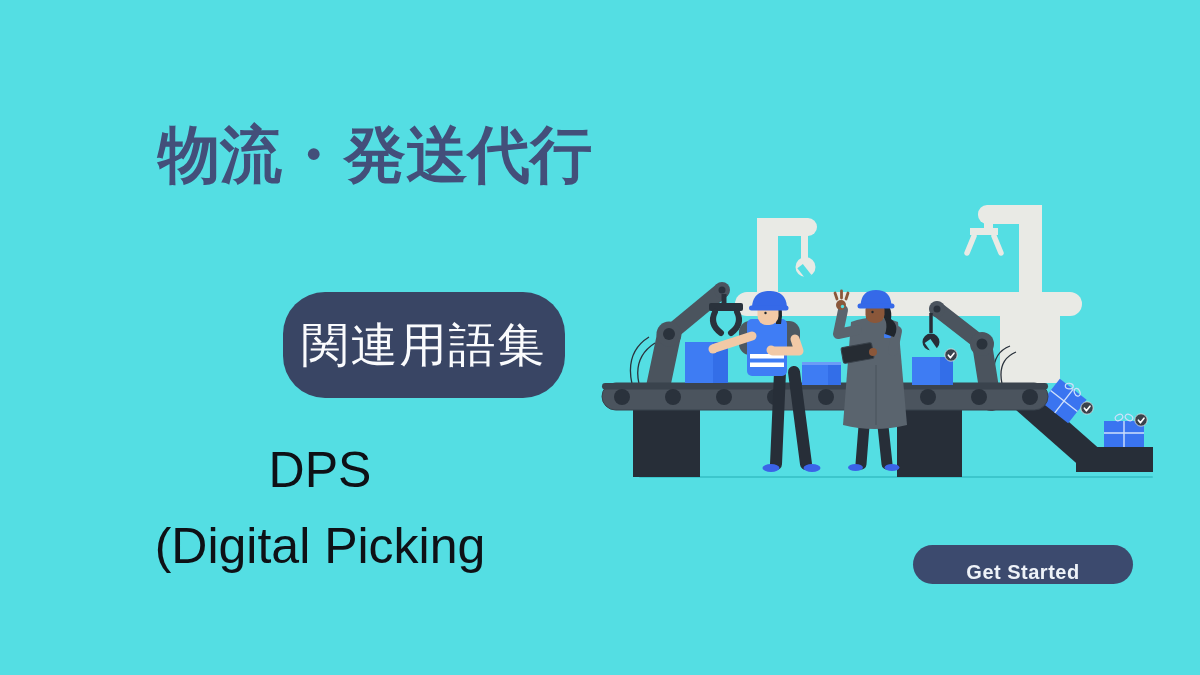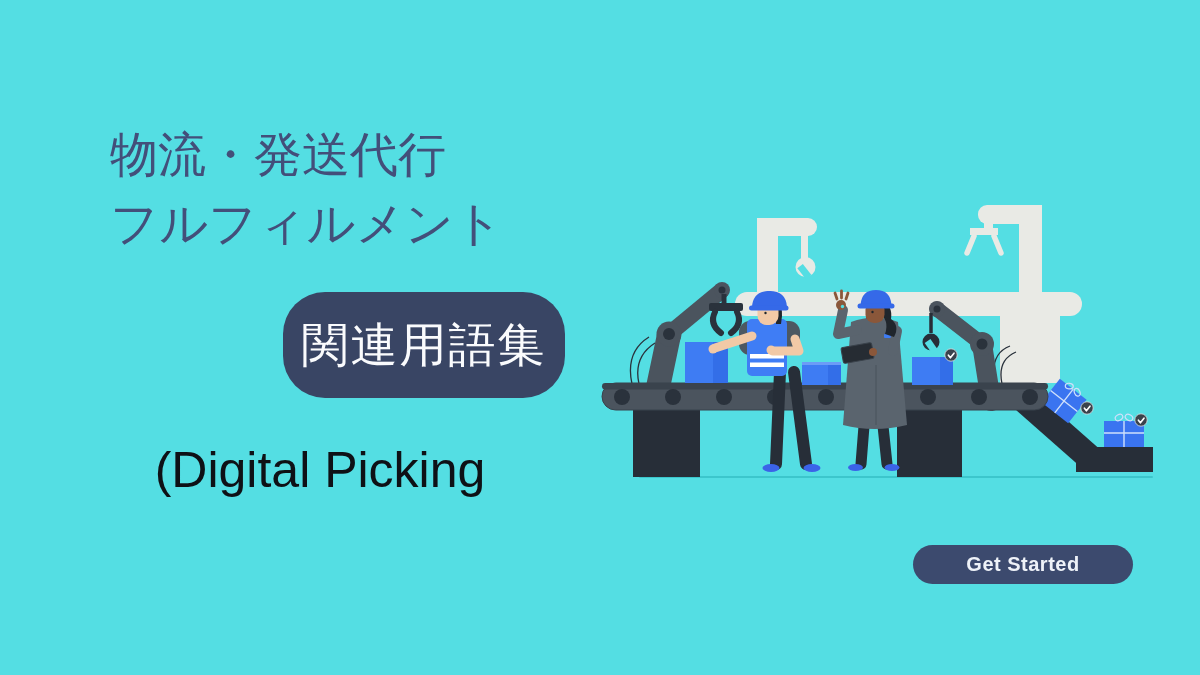--- a/index.html
+++ b/index.html
@@ -8,29 +8,29 @@
     --steel:#4b545e; --steel-dark:#2a323c; --ink:#272e38; --light-gray:#e9eae5;
     --box-blue:#3e7cf3; --box-blue-dark:#336ee8; --box-blue-light:#6b9cf7;
     --gift-blue:#3a74f0; --ribbon:#cfe0fb; --skin-light:#f2c9a6; --skin-dark:#8a573a;
     --hair:#20262c; --hat-blue:#3569e8; --shoe-blue:#3b63e8; --vest-blue:#3f7df5;
     --shirt-gray:#4d5862; --coat-gray:#5a646e; --ground:#3cc6cc; --check-bg:#3a434c;
     --belt-lip:#3a434d;
   }
   *{margin:0;padding:0;box-sizing:border-box}
   body{font-family:"Liberation Sans","DejaVu Sans",sans-serif}
   .canvas{position:relative;width:1200px;height:675px;background:var(--bg);overflow:hidden}
-  .heading{position:absolute;left:110px;top:120px;width:530px;text-align:left;
-    color:var(--heading);font-size:48px;line-height:69px;font-weight:400;white-space:nowrap}
+  .heading{position:absolute;left:110px;top:120px;width:530px;text-align:center;
+    color:var(--heading);font-size:62px;line-height:69px;font-weight:700;white-space:nowrap}
   .badge{position:absolute;left:283px;top:292px;width:282px;height:106px;border-radius:42px;
     background:var(--badge-bg);display:flex;align-items:center;justify-content:center;
     color:var(--badge-text);font-size:47px;letter-spacing:2px;font-weight:500}
   .term{position:absolute;left:100px;top:432px;width:440px;text-align:center;
     color:var(--term);font-size:50px;line-height:76px;font-weight:500;white-space:nowrap}
   .cta{position:absolute;left:913px;top:545px;width:220px;height:39px;border-radius:20px;
-    background:var(--cta-bg);display:flex;align-items:center;justify-content:center;
+    background:var(--cta-bg);display:flex;align-items:flex-end;justify-content:center;
     color:var(--cta-text);font-size:20px;font-weight:700;letter-spacing:.5px;cursor:pointer}
   .illu{position:absolute;left:600px;top:185px}
   
   .fL{fill:var(--light-gray)} .kL{stroke:var(--light-gray)}
   .fS{fill:var(--steel)} .kS{stroke:var(--steel)}
   .fD{fill:var(--steel-dark)} .kD{stroke:var(--steel-dark)}
   .fI{fill:var(--ink)} .kI{stroke:var(--ink)}
   .fB{fill:var(--box-blue)} .fBd{fill:var(--box-blue-dark)} .fBl{fill:var(--box-blue-light)}
   .fG{fill:var(--gift-blue)} .kR{stroke:var(--ribbon)}
   .fSk{fill:var(--skin-light)} .kSk{stroke:var(--skin-light)}
@@ -41,28 +41,28 @@
   .fLip{fill:var(--belt-lip)} .fW{fill:#ffffff} .kW{stroke:#ffffff}
   .non{fill:none}
 </style>
 </head>
 <body>
 
 <div class="canvas">
 
   <div class="heading">
     <div>物流・発送代行</div>
-    <div>フルフィルメント</div>
   </div>
 
   <div class="badge">
     <span>関連用語集</span>
   </div>
 
   <div class="term">
+    <div>DPS</div>
     <div>(Digital Picking</div>
   </div>
 
   <div class="cta">
     <span>Get Started</span>
   </div>
 
   <svg class="illu" width="600" height="295" viewBox="600 185 600 295" xmlns="http://www.w3.org/2000/svg">
     <defs>
       <g id="chk">

